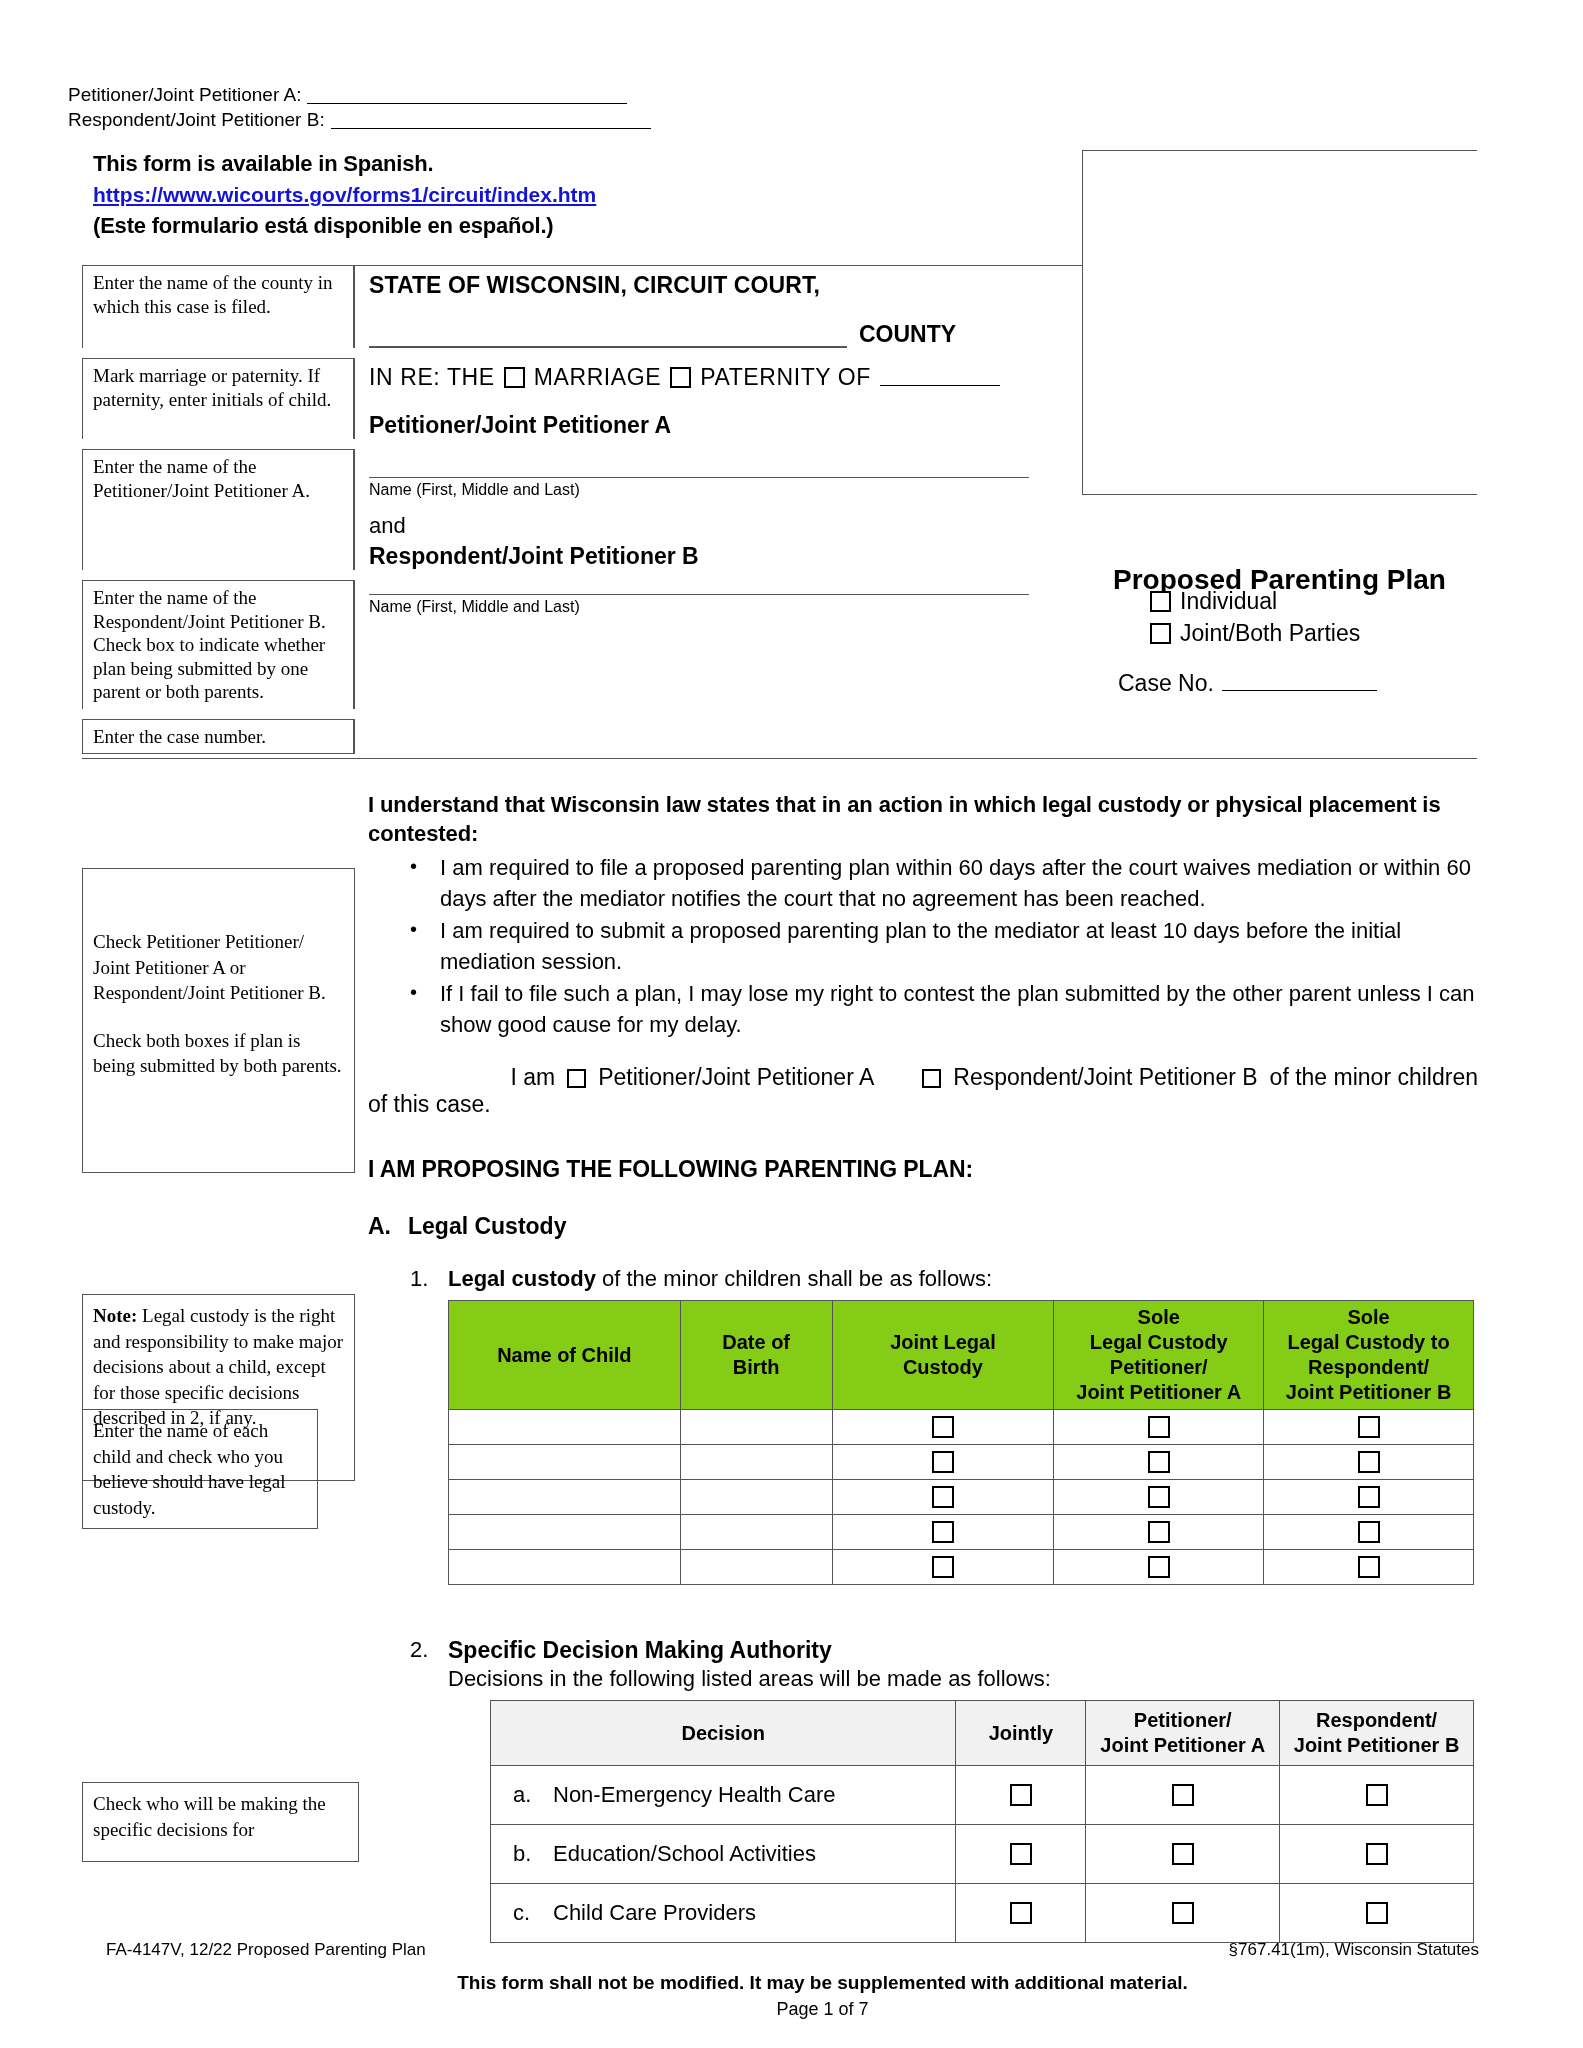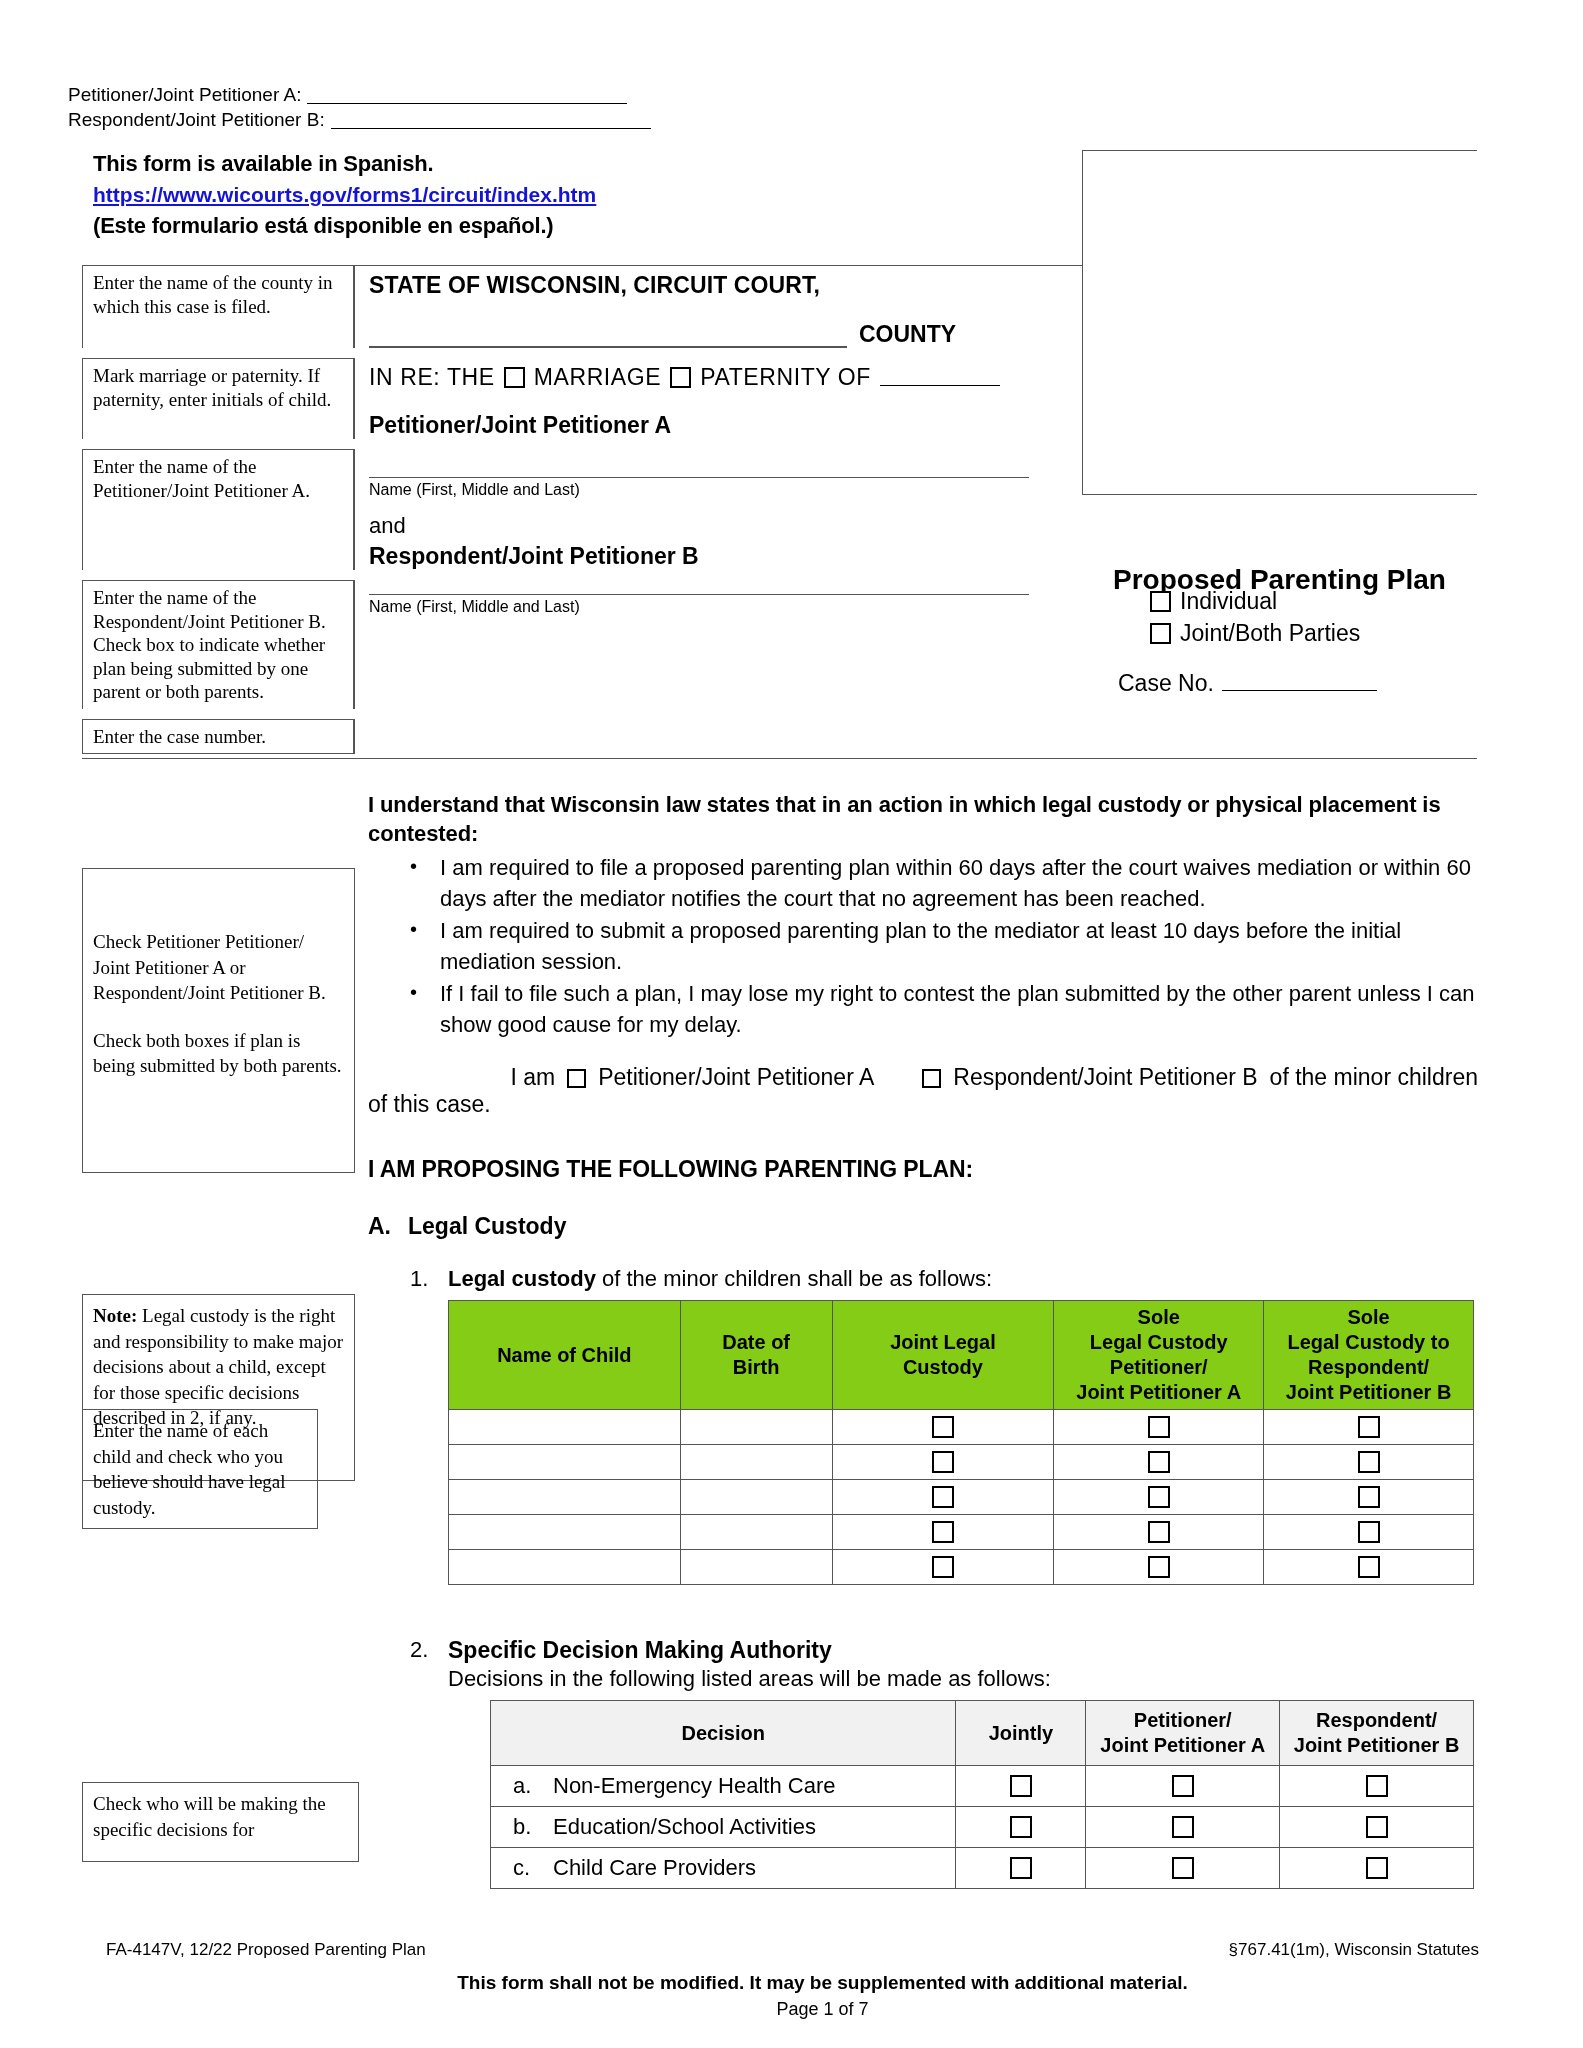--- a/index.html
+++ b/index.html
@@ -140,21 +140,21 @@
   .sub2 { display: flex; margin-top: 52px; margin-left: 42px; }
   .sub2 .num { width: 38px; font-size: 22px; }
   .sub2 .heading { font-weight: bold; font-size: 23px; }
   .sub2 .sub { font-size: 22px; margin-top: 2px; }
 
   #decision-table { margin-top: 8px; margin-left: 122px; width: 984px; }
   #decision-table th {
     border: 1.5px solid #555; background: #f1f1f1; font-weight: bold;
     font-size: 20px; line-height: 25px; padding: 7px 4px; vertical-align: middle;
   }
-  #decision-table td { border: 1.5px solid #555; height: 33px; padding: 7px; }
+  #decision-table td { border: 1.5px solid #555; height: 33px; padding: 16px; }
   #decision-table td.lbl { font-size: 22px; padding-left: 22px; }
   #decision-table td.lbl .ltr { display: inline-block; width: 40px; }
   #decision-table td.ck { text-align: center; }
   #decision-table col.d1 { width: 466px; }
   #decision-table col.d2 { width: 130px; }
   #decision-table col.d3 { width: 194px; }
   #decision-table col.d4 { width: 194px; }
 
   
   .footer { position: absolute; left: 16px; top: 1940px; width: 1583px; }

